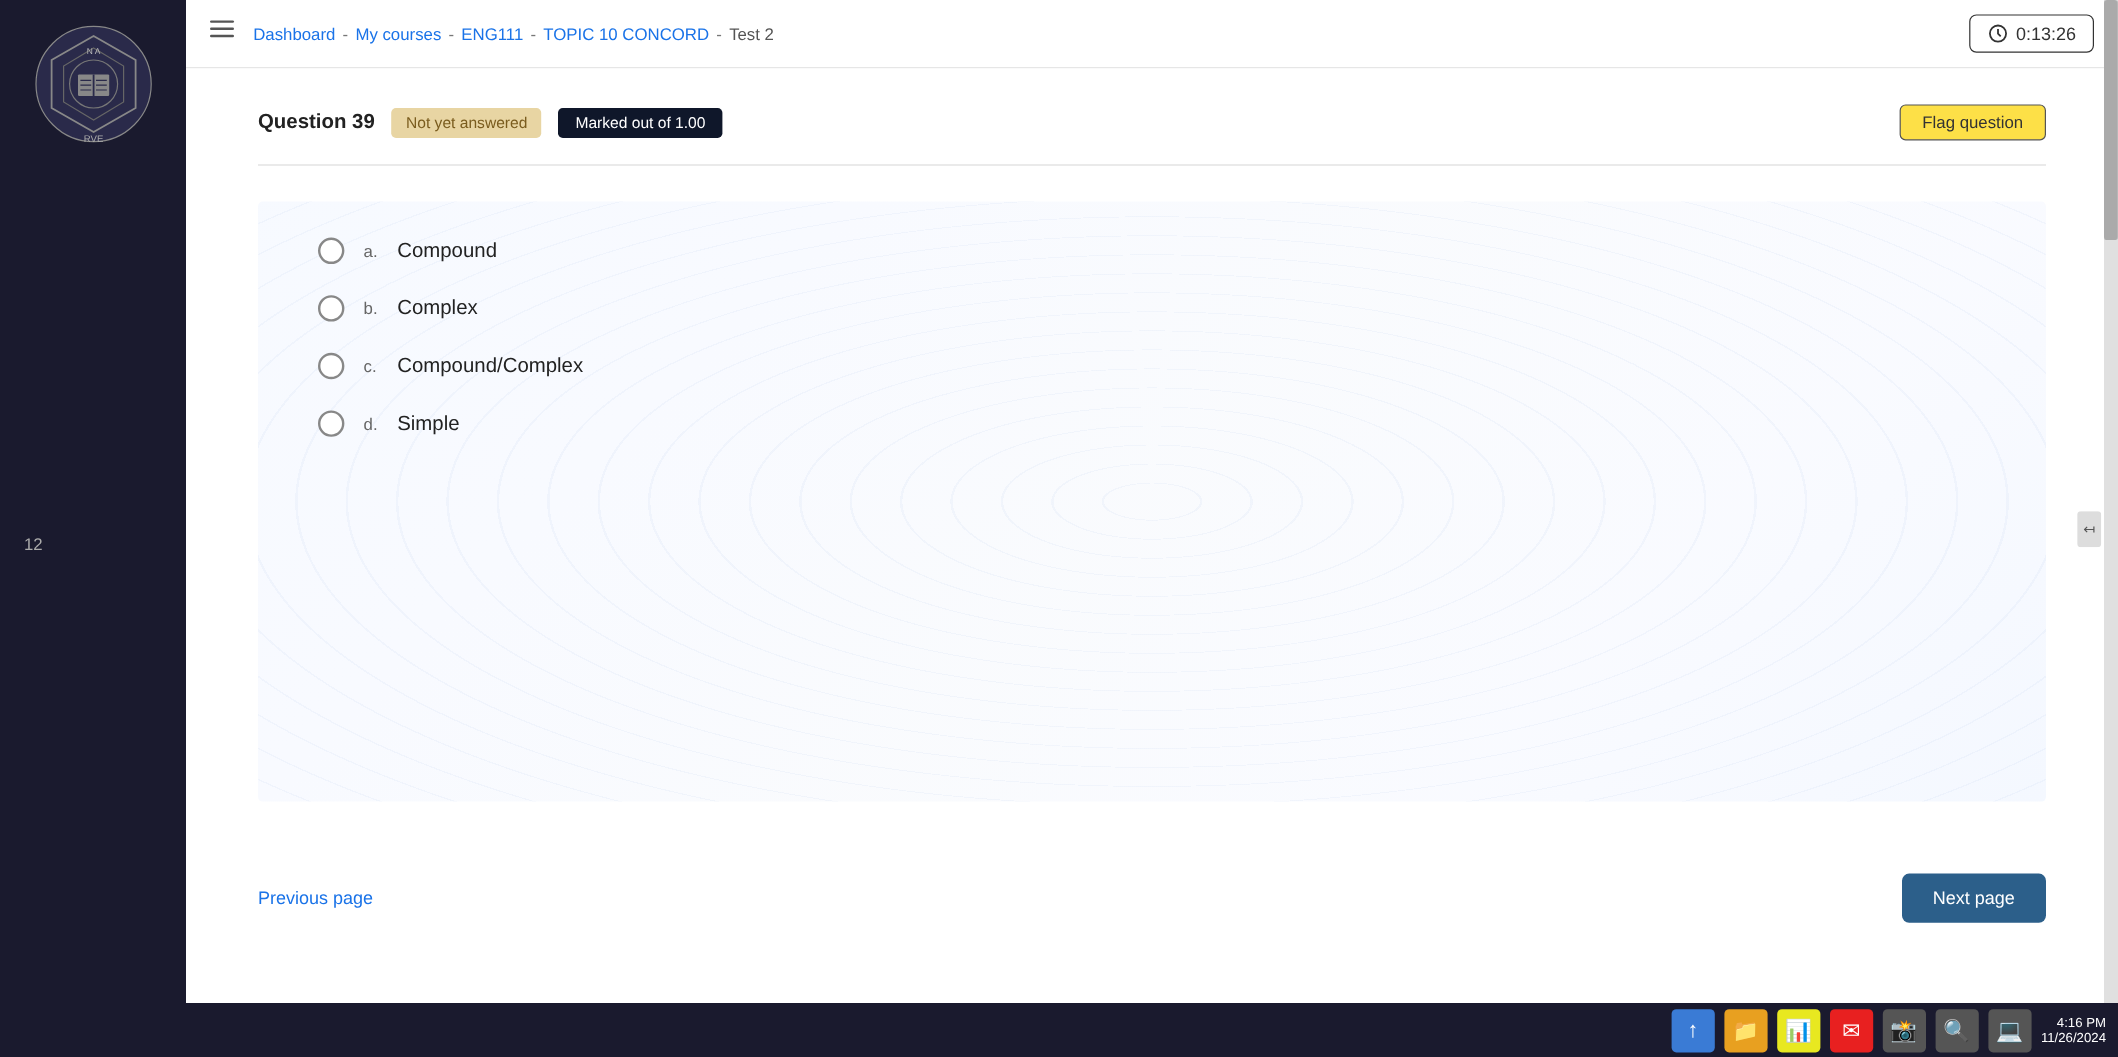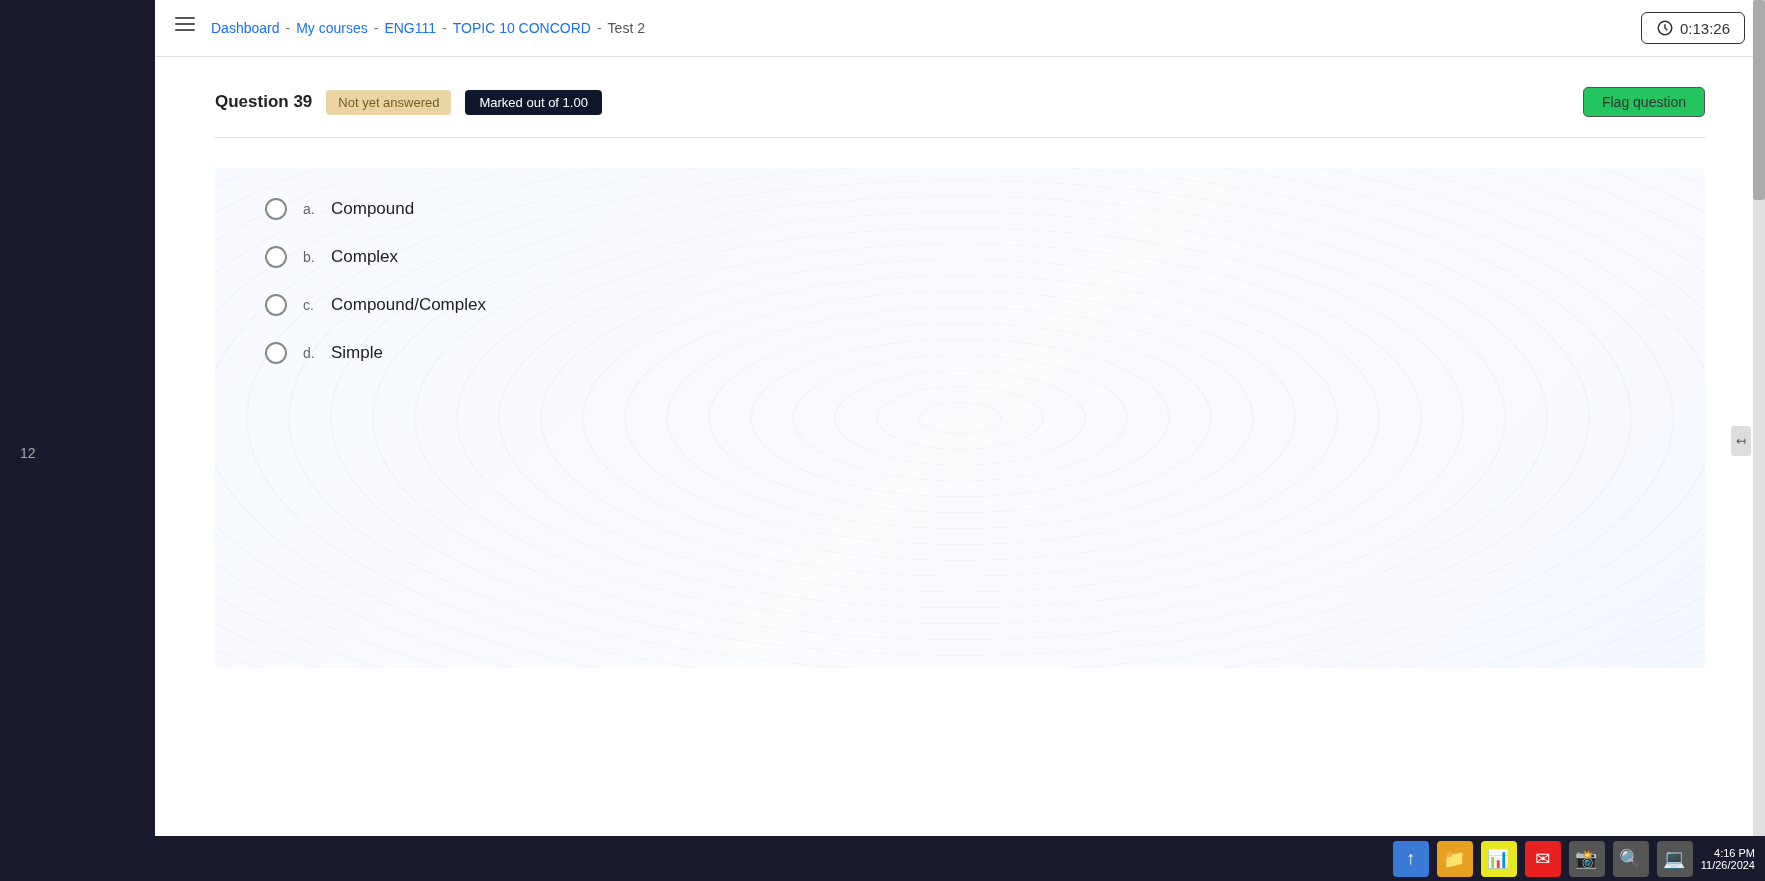--- a/index.html
+++ b/index.html
@@ -162,21 +162,21 @@
       color: white;
       border-radius: 4px;
       padding: 5px 14px;
       font-size: 13px;
       font-weight: 500;
     }
 
     .flag-button {
       margin-left: auto;
       border: 1.5px solid #555;
-      background: #22c55e;
+      background: #fde047;
       border-radius: 5px;
       padding: 6px 18px;
       font-size: 14px;
       cursor: pointer;
       color: #333;
     }
 
     .divider {
       height: 1px;
       background: #ddd;
@@ -388,20 +388,43 @@
       align-items: center;
       justify-content: center;
       color: white;
       font-size: 18px;
     }
   </style>
 </head>
 <body>
 
 <div class="sidebar">
+  <div class="sidebar-logo">
+    <svg viewBox="0 0 110 110" xmlns="http://www.w3.org/2000/svg">
+
+      <circle cx="55" cy="50" r="48" fill="#2a2a4a" stroke="#888" stroke-width="1"></circle>
+
+      <path d="M55 10 L90 30 L90 70 L55 90 L20 70 L20 30 Z" fill="none" stroke="#888" stroke-width="1.5"></path>
+      <path d="M55 20 L80 35 L80 65 L55 80 L30 65 L30 35 Z" fill="none" stroke="#666" stroke-width="1"></path>
+      <circle cx="55" cy="50" r="20" fill="none" stroke="#777" stroke-width="1"></circle>
+
+      <rect x="42" y="42" width="26" height="18" rx="1" fill="#888"></rect>
+      <line x1="55" y1="42" x2="55" y2="60" stroke="#2a2a4a" stroke-width="1.5"></line>
+
+      <line x1="44" y1="47" x2="53" y2="47" stroke="#2a2a4a" stroke-width="1"></line>
+      <line x1="44" y1="51" x2="53" y2="51" stroke="#2a2a4a" stroke-width="1"></line>
+      <line x1="44" y1="55" x2="53" y2="55" stroke="#2a2a4a" stroke-width="1"></line>
+      <line x1="57" y1="47" x2="66" y2="47" stroke="#2a2a4a" stroke-width="1"></line>
+      <line x1="57" y1="51" x2="66" y2="51" stroke="#2a2a4a" stroke-width="1"></line>
+      <line x1="57" y1="55" x2="66" y2="55" stroke="#2a2a4a" stroke-width="1"></line>
+
+      <text x="55" y="98" text-anchor="middle" fill="#aaa" font-size="8" font-family="Arial">RVE</text>
+      <text x="55" y="25" text-anchor="middle" fill="#bbb" font-size="7" font-family="Arial">N A</text>
+    </svg>
+  </div>
   <div class="sidebar-number">12</div>
 </div>
 
 <div class="main-content">
 
   <div class="top-bar">
     <div class="hamburger-icon">
       <span></span>
       <span></span>
       <span></span>
@@ -475,20 +498,24 @@
             <span class="option-text">Simple</span>
           </label>
         </li>
 
       </ul>
 
     </div>
 
   </div>
 
+  <div class="nav-buttons">
+    <a class="prev-page-link">Previous page</a>
+    <button class="next-page-btn">Next page</button>
+  </div>
 
 </div>
 
 <div class="scrollbar-track">
   <div class="scrollbar-thumb"></div>
 </div>
 
 <div class="collapse-btn">↤</div>
 
 <div class="taskbar">

